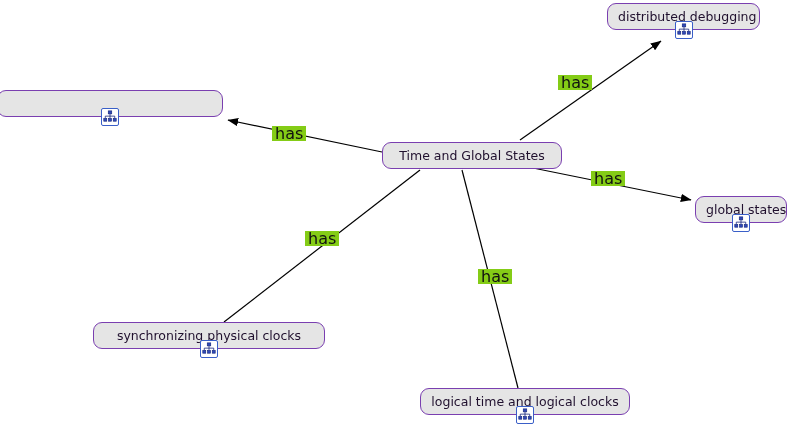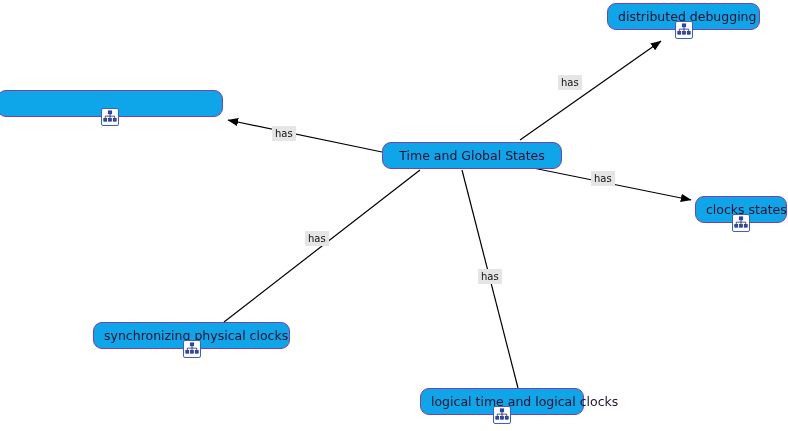--- a/index.html
+++ b/index.html
@@ -20,21 +20,21 @@
   #edge-layer {
     position: absolute;
     left: 0;
     top: 0;
     width: 788px;
     height: 431px;
   }
   .node {
     position: absolute;
     box-sizing: border-box;
-    background: #0ea5e9;
+    background: #e5e5e5;
     border: 1px solid #7a3fb0;
     border-radius: 9px;
     height: 27px;
     line-height: 25px;
     text-align: center;
     color: #20102e;
     font-size: 12.5px;
     white-space: nowrap;
     padding: 0 10px;
   }
@@ -55,23 +55,23 @@
     padding: 1px;
     line-height: 0;
   }
   .node-icon svg {
     display: block;
     width: 14px;
     height: 14px;
   }
   .edge-label {
     position: absolute;
-    background: #e5e5e5;
+    background: #84cc16;
     color: #111111;
-    font-size: 10px;
+    font-size: 16px;
     line-height: 13px;
     padding: 1px 3px;
     white-space: nowrap;
   }
 </style>
 </head>
 <body>
 
 <div id="canvas">
 
@@ -119,52 +119,52 @@
             <line x1="2.6" y1="7" x2="2.6" y2="9.6" stroke="#14247a" stroke-width="0.9"></line>
             <line x1="8" y1="7" x2="8" y2="9.6" stroke="#14247a" stroke-width="0.9"></line>
             <line x1="13.4" y1="7" x2="13.4" y2="9.6" stroke="#14247a" stroke-width="0.9"></line>
             <rect x="0.9" y="9.6" width="3.4" height="3.2" fill="#2f49b8" stroke="#14247a" stroke-width="0.7"></rect>
             <rect x="6.3" y="9.6" width="3.4" height="3.2" fill="#2f49b8" stroke="#14247a" stroke-width="0.7"></rect>
             <rect x="11.7" y="9.6" width="3.4" height="3.2" fill="#2f49b8" stroke="#14247a" stroke-width="0.7"></rect>
           </svg>
         </span>
       </div>
       <div class="node" style="left: 695px; top: 196px; width: 92px;">
-        <span class="node-label">clocks states</span>
+        <span class="node-label">global states</span>
         <span class="node-icon">
           <svg viewBox="0 0 16 16" xmlns="http://www.w3.org/2000/svg">
             <rect x="6" y="1" width="4" height="3.4" fill="#2f49b8" stroke="#14247a" stroke-width="0.7"></rect>
             <line x1="8" y1="4.4" x2="8" y2="7" stroke="#14247a" stroke-width="0.9"></line>
             <line x1="2.6" y1="7" x2="13.4" y2="7" stroke="#14247a" stroke-width="0.9"></line>
             <line x1="2.6" y1="7" x2="2.6" y2="9.6" stroke="#14247a" stroke-width="0.9"></line>
             <line x1="8" y1="7" x2="8" y2="9.6" stroke="#14247a" stroke-width="0.9"></line>
             <line x1="13.4" y1="7" x2="13.4" y2="9.6" stroke="#14247a" stroke-width="0.9"></line>
             <rect x="0.9" y="9.6" width="3.4" height="3.2" fill="#2f49b8" stroke="#14247a" stroke-width="0.7"></rect>
             <rect x="6.3" y="9.6" width="3.4" height="3.2" fill="#2f49b8" stroke="#14247a" stroke-width="0.7"></rect>
             <rect x="11.7" y="9.6" width="3.4" height="3.2" fill="#2f49b8" stroke="#14247a" stroke-width="0.7"></rect>
           </svg>
         </span>
       </div>
-      <div class="node" style="left: 93px; top: 322px; width: 197px;">
+      <div class="node" style="left: 93px; top: 322px; width: 232px;">
         <span class="node-label">synchronizing physical clocks</span>
         <span class="node-icon">
           <svg viewBox="0 0 16 16" xmlns="http://www.w3.org/2000/svg">
             <rect x="6" y="1" width="4" height="3.4" fill="#2f49b8" stroke="#14247a" stroke-width="0.7"></rect>
             <line x1="8" y1="4.4" x2="8" y2="7" stroke="#14247a" stroke-width="0.9"></line>
             <line x1="2.6" y1="7" x2="13.4" y2="7" stroke="#14247a" stroke-width="0.9"></line>
             <line x1="2.6" y1="7" x2="2.6" y2="9.6" stroke="#14247a" stroke-width="0.9"></line>
             <line x1="8" y1="7" x2="8" y2="9.6" stroke="#14247a" stroke-width="0.9"></line>
             <line x1="13.4" y1="7" x2="13.4" y2="9.6" stroke="#14247a" stroke-width="0.9"></line>
             <rect x="0.9" y="9.6" width="3.4" height="3.2" fill="#2f49b8" stroke="#14247a" stroke-width="0.7"></rect>
             <rect x="6.3" y="9.6" width="3.4" height="3.2" fill="#2f49b8" stroke="#14247a" stroke-width="0.7"></rect>
             <rect x="11.7" y="9.6" width="3.4" height="3.2" fill="#2f49b8" stroke="#14247a" stroke-width="0.7"></rect>
           </svg>
         </span>
       </div>
-      <div class="node" style="left: 420px; top: 388px; width: 164px;">
+      <div class="node" style="left: 420px; top: 388px; width: 210px;">
         <span class="node-label">logical time and logical clocks</span>
         <span class="node-icon">
           <svg viewBox="0 0 16 16" xmlns="http://www.w3.org/2000/svg">
             <rect x="6" y="1" width="4" height="3.4" fill="#2f49b8" stroke="#14247a" stroke-width="0.7"></rect>
             <line x1="8" y1="4.4" x2="8" y2="7" stroke="#14247a" stroke-width="0.9"></line>
             <line x1="2.6" y1="7" x2="13.4" y2="7" stroke="#14247a" stroke-width="0.9"></line>
             <line x1="2.6" y1="7" x2="2.6" y2="9.6" stroke="#14247a" stroke-width="0.9"></line>
             <line x1="8" y1="7" x2="8" y2="9.6" stroke="#14247a" stroke-width="0.9"></line>
             <line x1="13.4" y1="7" x2="13.4" y2="9.6" stroke="#14247a" stroke-width="0.9"></line>
             <rect x="0.9" y="9.6" width="3.4" height="3.2" fill="#2f49b8" stroke="#14247a" stroke-width="0.7"></rect>

